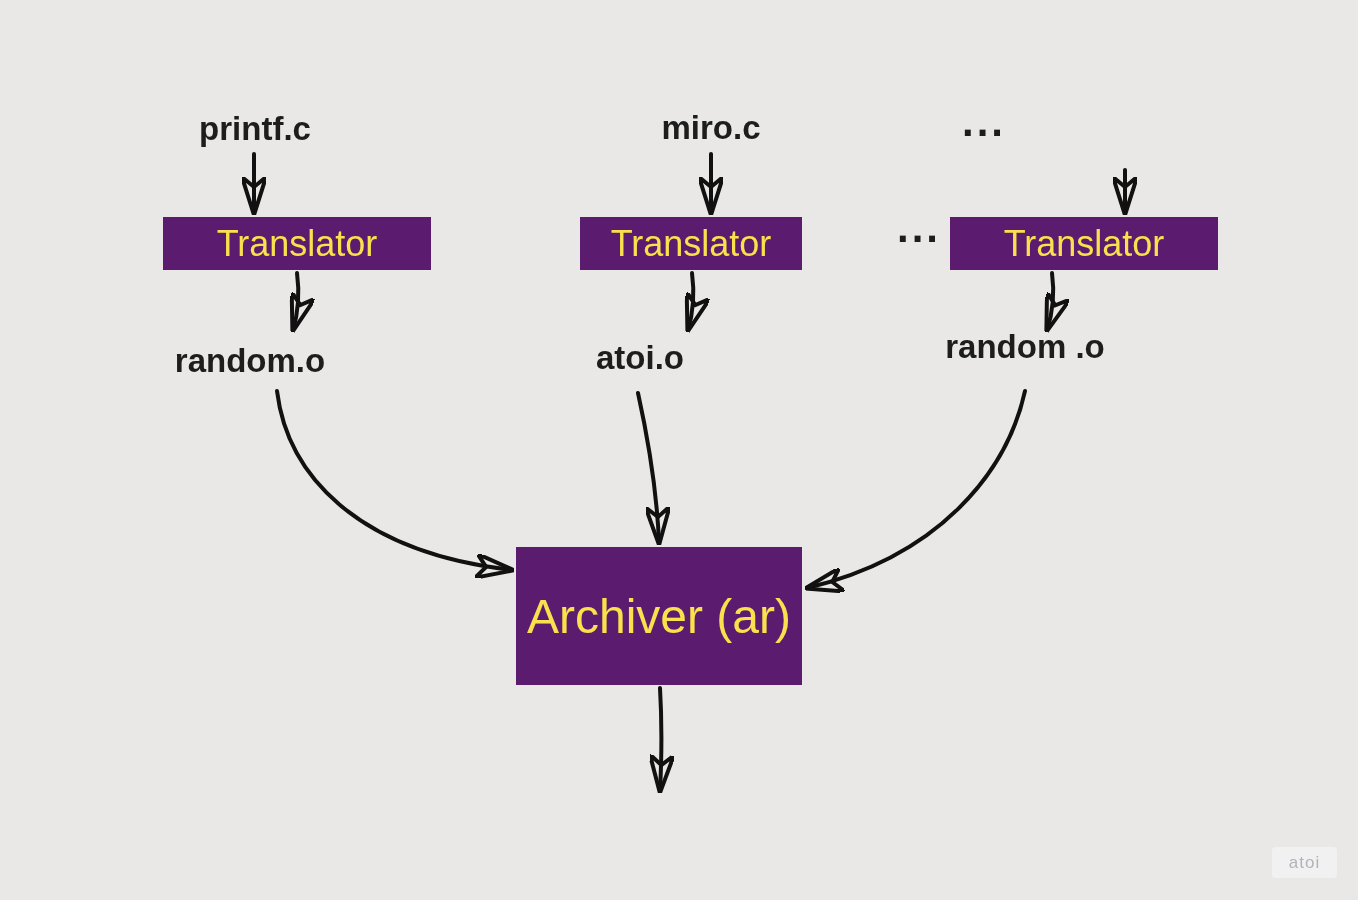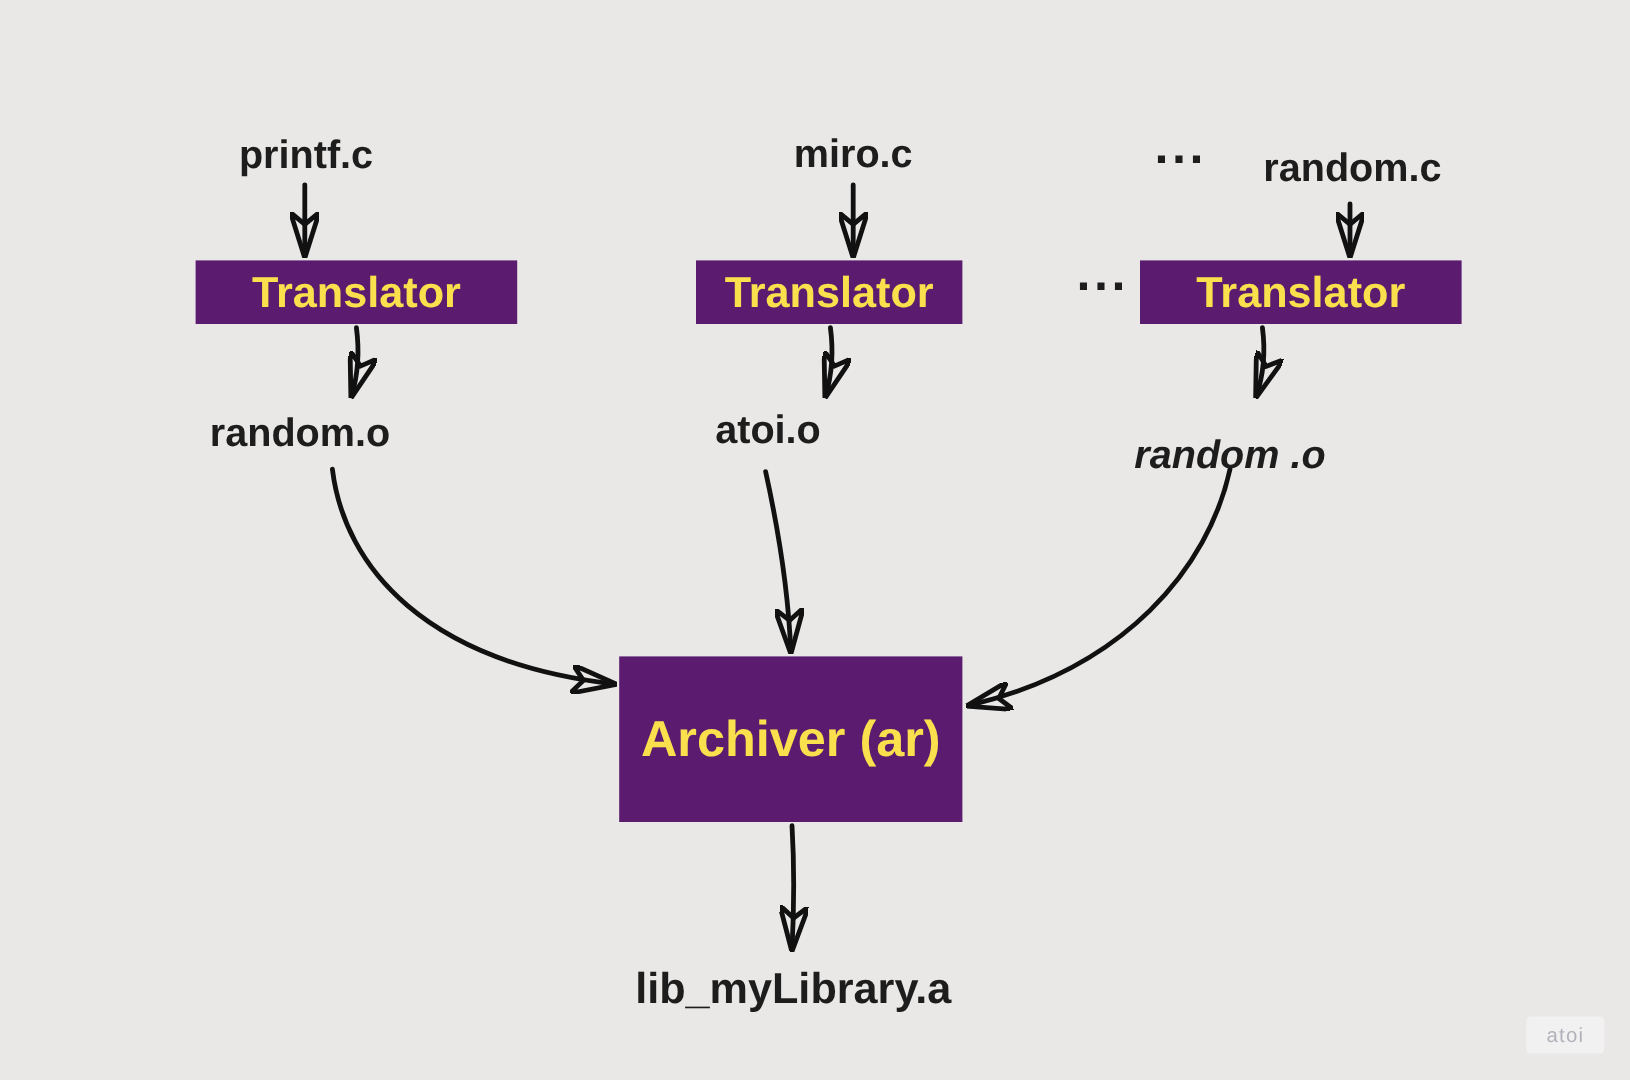--- a/index.html
+++ b/index.html
@@ -55,25 +55,25 @@
   }
   .proc-box {
     position: absolute;
     background: var(--box-purple);
     display: flex;
     align-items: center;
     justify-content: center;
   }
   .proc-box .proc-label {
     color: var(--box-label-yellow);
-    font-weight: 700;
+    font-weight: 400;
     font-size: 36px;
     white-space: nowrap;
   }
-  .archiver-box .proc-label { font-size: 42px; }
+  .archiver-box .proc-label { font-size: 48px; }
   .output-label {
     position: absolute;
     transform: translate(-50%, -50%);
     font-size: 36px;
     font-weight: 700;
     color: var(--text-dark);
     white-space: nowrap;
   }
   .watermark {
     position: absolute;
@@ -108,40 +108,38 @@
     <path d="M1052,273 Q1056,303 1047,330" marker-end="url(#dart)"></path>
     <path d="M277,391 C287,473 355,552 512,570" marker-end="url(#dart)"></path>
     <path d="M638,393 C649,443 657,492 659,543" marker-end="url(#dart)"></path>
     <path d="M1025,391 C1007,473 938,557 807,588" marker-end="url(#dart)"></path>
     <path d="M660,688 C662,722 662,752 660,791" marker-end="url(#dart)"></path>
   </svg>
 
   <div class="file-label" style="left:255px; top:129px;">printf.c</div>
   <div class="file-label" style="left:711px; top:128px;">miro.c</div>
   <div class="ellipsis" style="left:984px; top:122px;">...</div>
-  <div class="file-label" style="left:1127px; top:140px;">random.c</div>
 
   <div class="proc-box" style="left:163px; top:217px; width:268px; height:53px;">
     <span class="proc-label">Translator</span>
   </div>
   <div class="proc-box" style="left:580px; top:217px; width:222px; height:53px;">
     <span class="proc-label">Translator</span>
   </div>
   <div class="ellipsis" style="left:919px; top:228px;">...</div>
   <div class="proc-box" style="left:950px; top:217px; width:268px; height:53px;">
     <span class="proc-label">Translator</span>
   </div>
 
   <div class="file-label" style="left:250px; top:361px;">random.o</div>
   <div class="file-label" style="left:640px; top:358px;">atoi.o</div>
-  <div class="file-label" style="left:1025px; top:379px;font-style:italic;">random .o</div>
+  <div class="file-label" style="left:1025px; top:347px;">random .o</div>
 
   <div class="proc-box archiver-box" style="left:516px; top:547px; width:286px; height:138px;">
     <span class="proc-label">Archiver (ar)</span>
   </div>
 
-  <div class="output-label" style="left:661px; top:824px;">lib_myLibrary.a</div>
 
   <div class="watermark">
     <span>atoi</span>
   </div>
 
 </div>
 
 </body></html>

